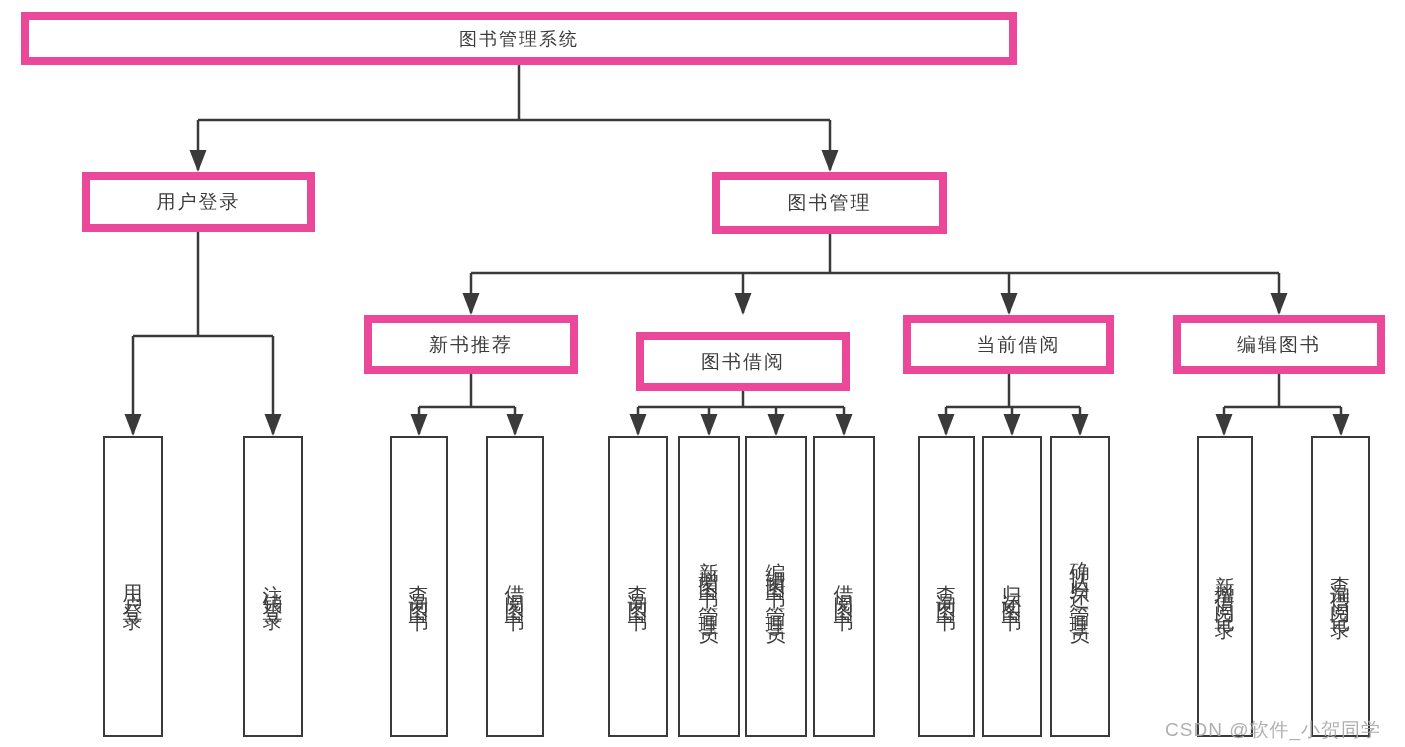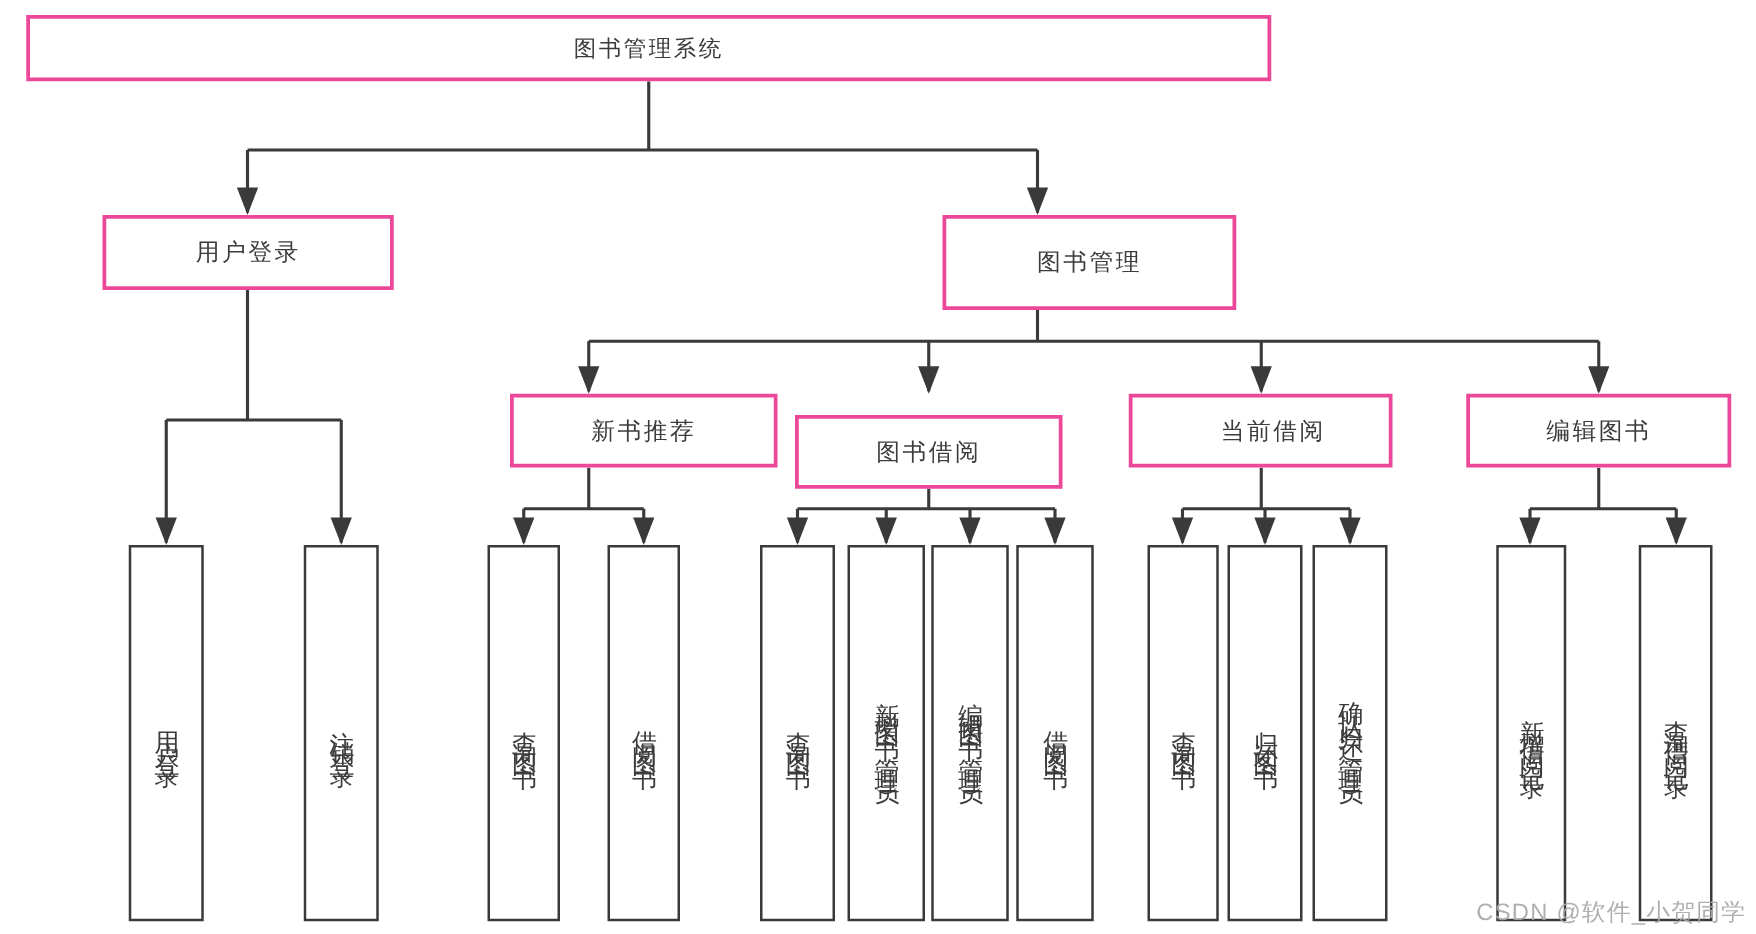--- a/index.html
+++ b/index.html
@@ -16,21 +16,21 @@
   }
   #connectors {
     position: absolute; left: 0; top: 0;
     width: 1405px; height: 747px;
     pointer-events: none;
   }
   .node {
     position: absolute;
     box-sizing: border-box;
     background: #ffffff;
-    border: 3px solid #ec4899;
+    border: 8px solid #ec4899;
     display: flex;
     align-items: center;
     justify-content: center;
     color: #3c3c3c;
     font-size: 19px;
     letter-spacing: 2px;
     white-space: nowrap;
     z-index: 2;
   }
   .node.root { font-size: 18px; }
@@ -49,21 +49,21 @@
     z-index: 2;
   }
   .leaf span {
     writing-mode: vertical-rl;
     text-orientation: mixed;
     letter-spacing: 9px;
     line-height: 1;
   }
   #watermark {
     position: absolute;
-    right: 8px;
+    right: 24px;
     bottom: 4px;
     font-size: 19px;
     color: rgba(168,168,168,0.92);
     letter-spacing: 1px;
     z-index: 3;
   }
 </style>
 </head>
 <body>
 
@@ -98,23 +98,23 @@
       <polygon points="1003.5,414 1020.5,414 1012,436"></polygon>
       <polygon points="1071.5,414 1088.5,414 1080,436"></polygon>
       <polygon points="1215.5,414 1232.5,414 1224,436"></polygon>
       <polygon points="1332.5,414 1349.5,414 1341,436"></polygon>
     </g>
   </svg>
 
   <div class="node root" style="left:21px; top:12px; width:996px; height:53px;">图书管理系统</div>
 
   <div class="node" style="left:82px; top:172px; width:233px; height:60px;">用户登录</div>
-  <div class="node" style="left:712px; top:172px; width:235px; height:76px;margin-left:42px;">图书管理</div>
+  <div class="node" style="left:712px; top:172px; width:235px; height:62px;">图书管理</div>
 
-  <div class="node" style="left:364px; top:315px; width:214px; height:59px;margin-left:44px;">新书推荐</div>
+  <div class="node" style="left:364px; top:315px; width:214px; height:59px;">新书推荐</div>
   <div class="node" style="left:636px; top:332px; width:214px; height:59px;">图书借阅</div>
   <div class="node" style="left:903px; top:315px; width:211px; height:59px;padding-left:20px;">当前借阅</div>
   <div class="node" style="left:1173px; top:315px; width:212px; height:59px;">编辑图书</div>
 
   <div class="leaf" style="left:103px; width:60px;">
     <span>用户登录</span>
   </div>
   <div class="leaf" style="left:243px; width:60px;">
     <span>注销登录</span>
   </div>

